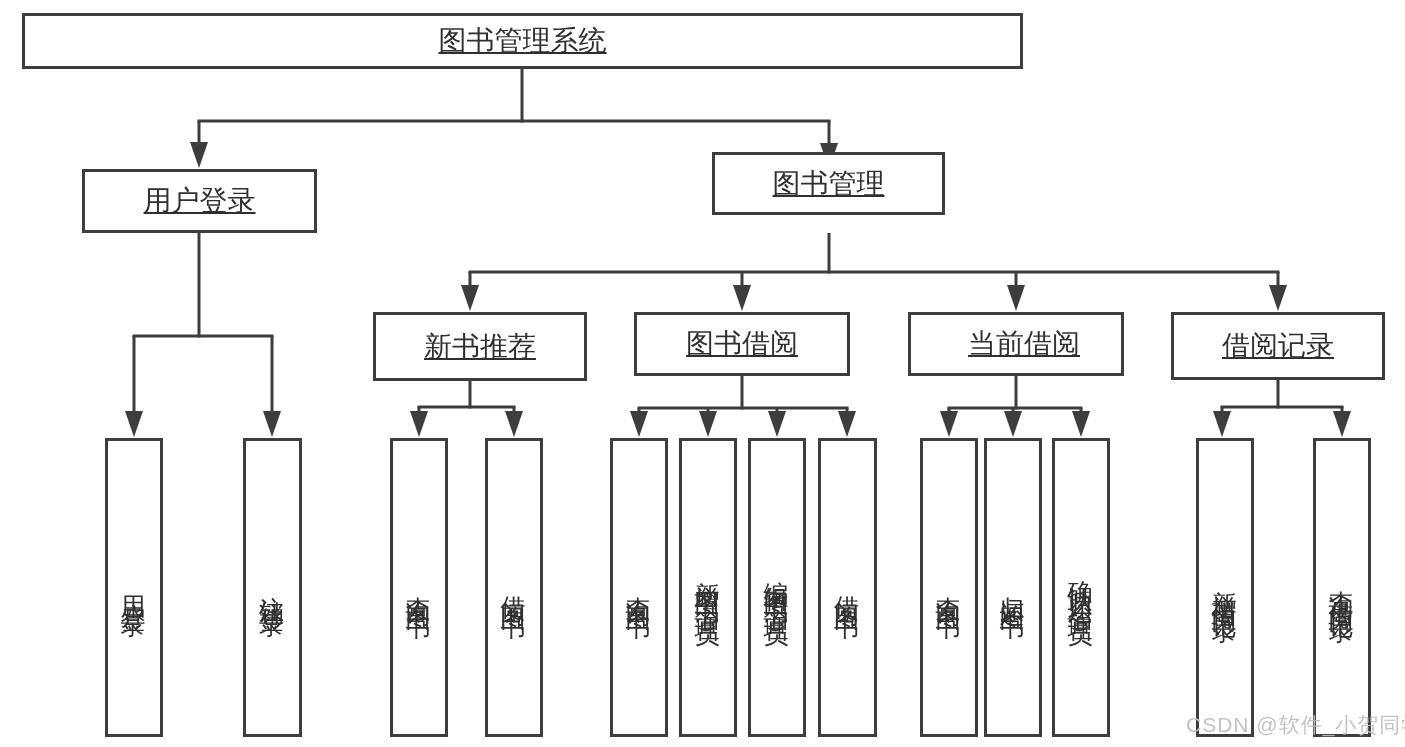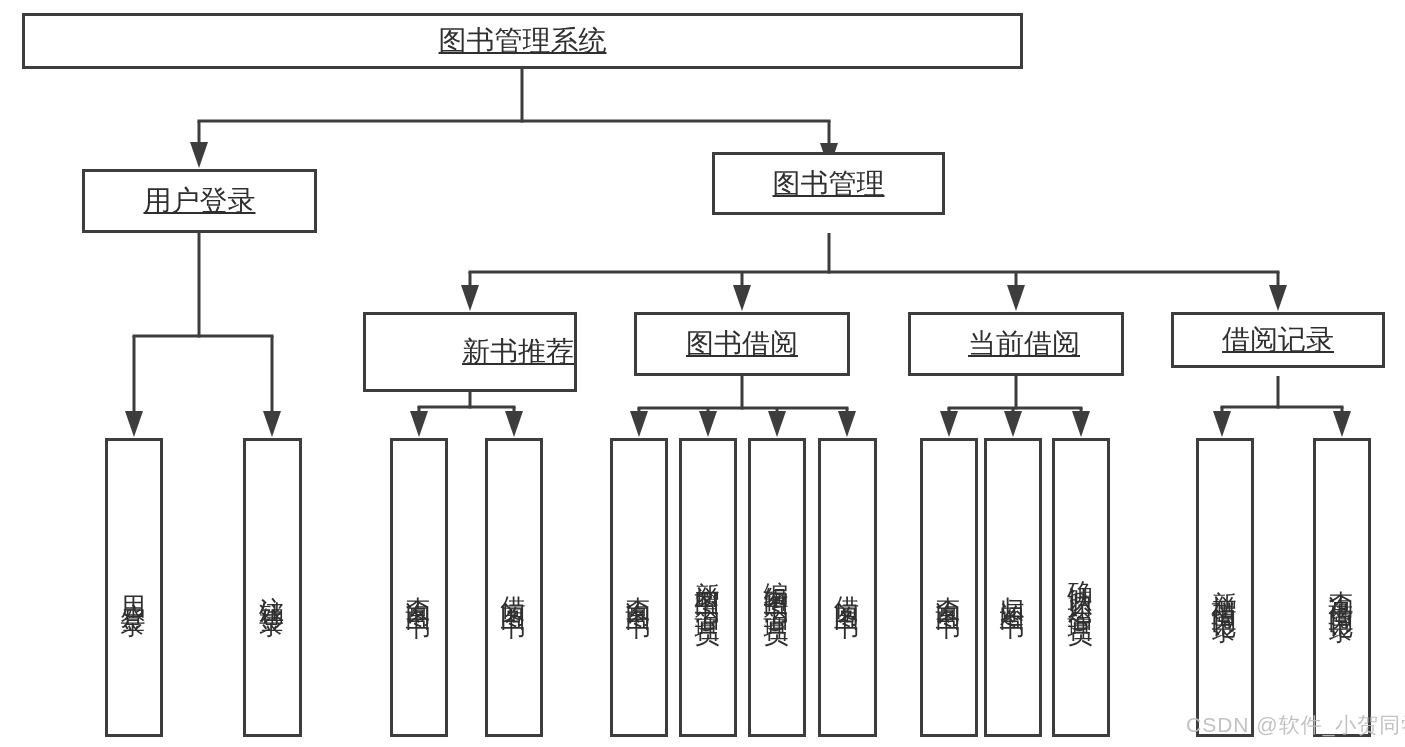--- a/index.html
+++ b/index.html
@@ -117,30 +117,30 @@
     <span class="hlabel">图书管理系统</span>
   </div>
 
   <div class="node" style="left:82px;top:169px;width:235px;height:64px;">
     <span class="hlabel">用户登录</span>
   </div>
   <div class="node" style="left:712px;top:152px;width:233px;height:63px;">
     <span class="hlabel">图书管理</span>
   </div>
 
-  <div class="node" style="left:363px;top:312px;width:214px;height:80px;justify-content:flex-end;">
+  <div class="node" style="left:373px;top:312px;width:214px;height:69px;">
     <span class="hlabel">新书推荐</span>
   </div>
   <div class="node" style="left:634px;top:312px;width:216px;height:64px;">
     <span class="hlabel">图书借阅</span>
   </div>
   <div class="node" style="left:908px;top:312px;width:216px;height:64px;padding-left:16px;">
     <span class="hlabel">当前借阅</span>
   </div>
-  <div class="node" style="left:1171px;top:312px;width:214px;height:56px;">
+  <div class="node" style="left:1171px;top:312px;width:214px;height:68px;">
     <span class="hlabel">借阅记录</span>
   </div>
 
   <div class="node" style="left:105px;top:438px;width:58px;height:299px;">
     <span class="vtext">用户登录</span>
   </div>
   <div class="node" style="left:243px;top:438px;width:59px;height:299px;">
     <span class="vtext">注销登录</span>
   </div>
 

